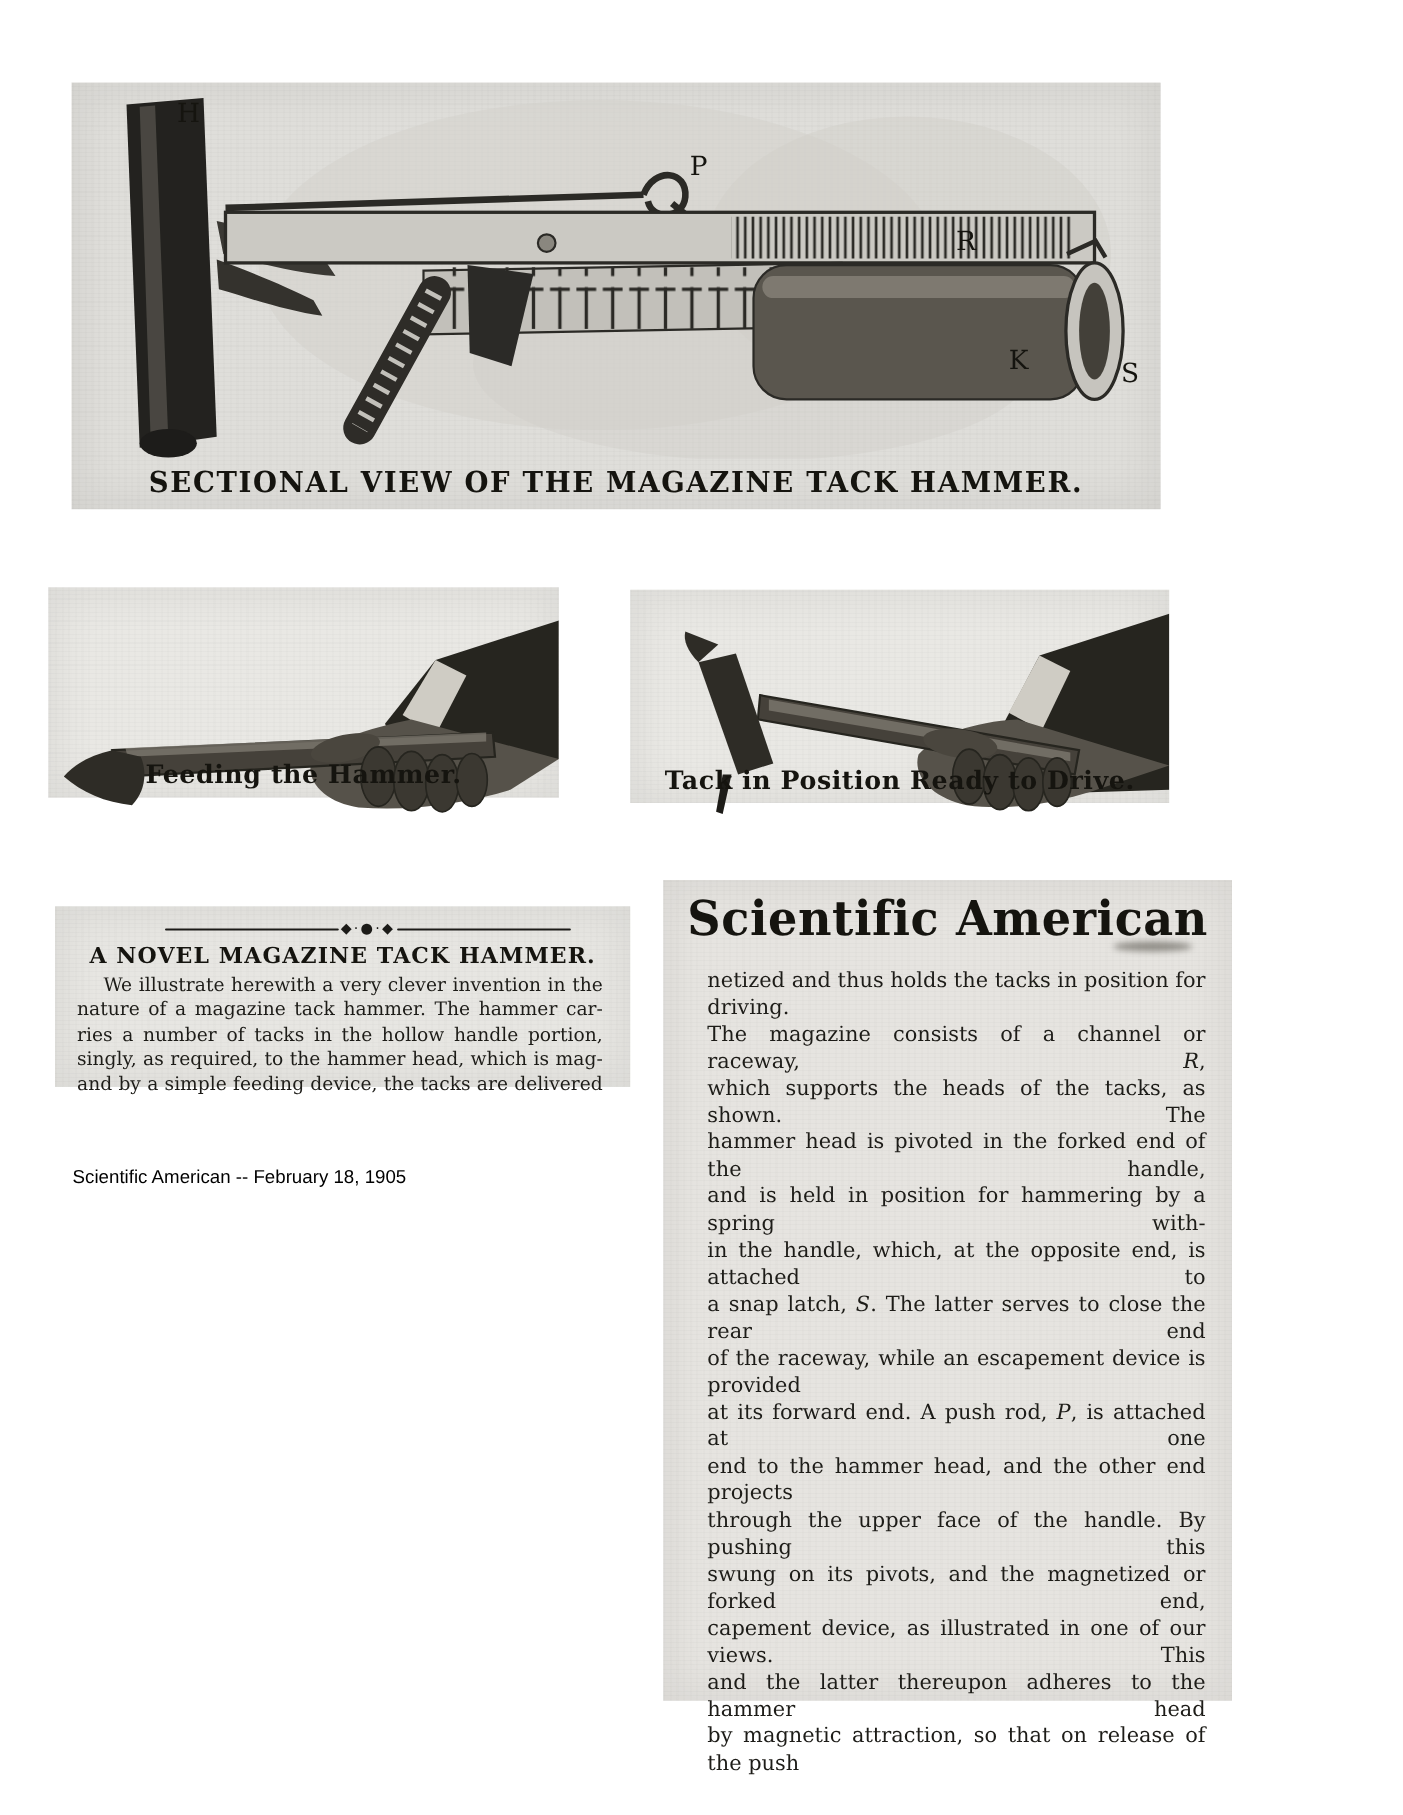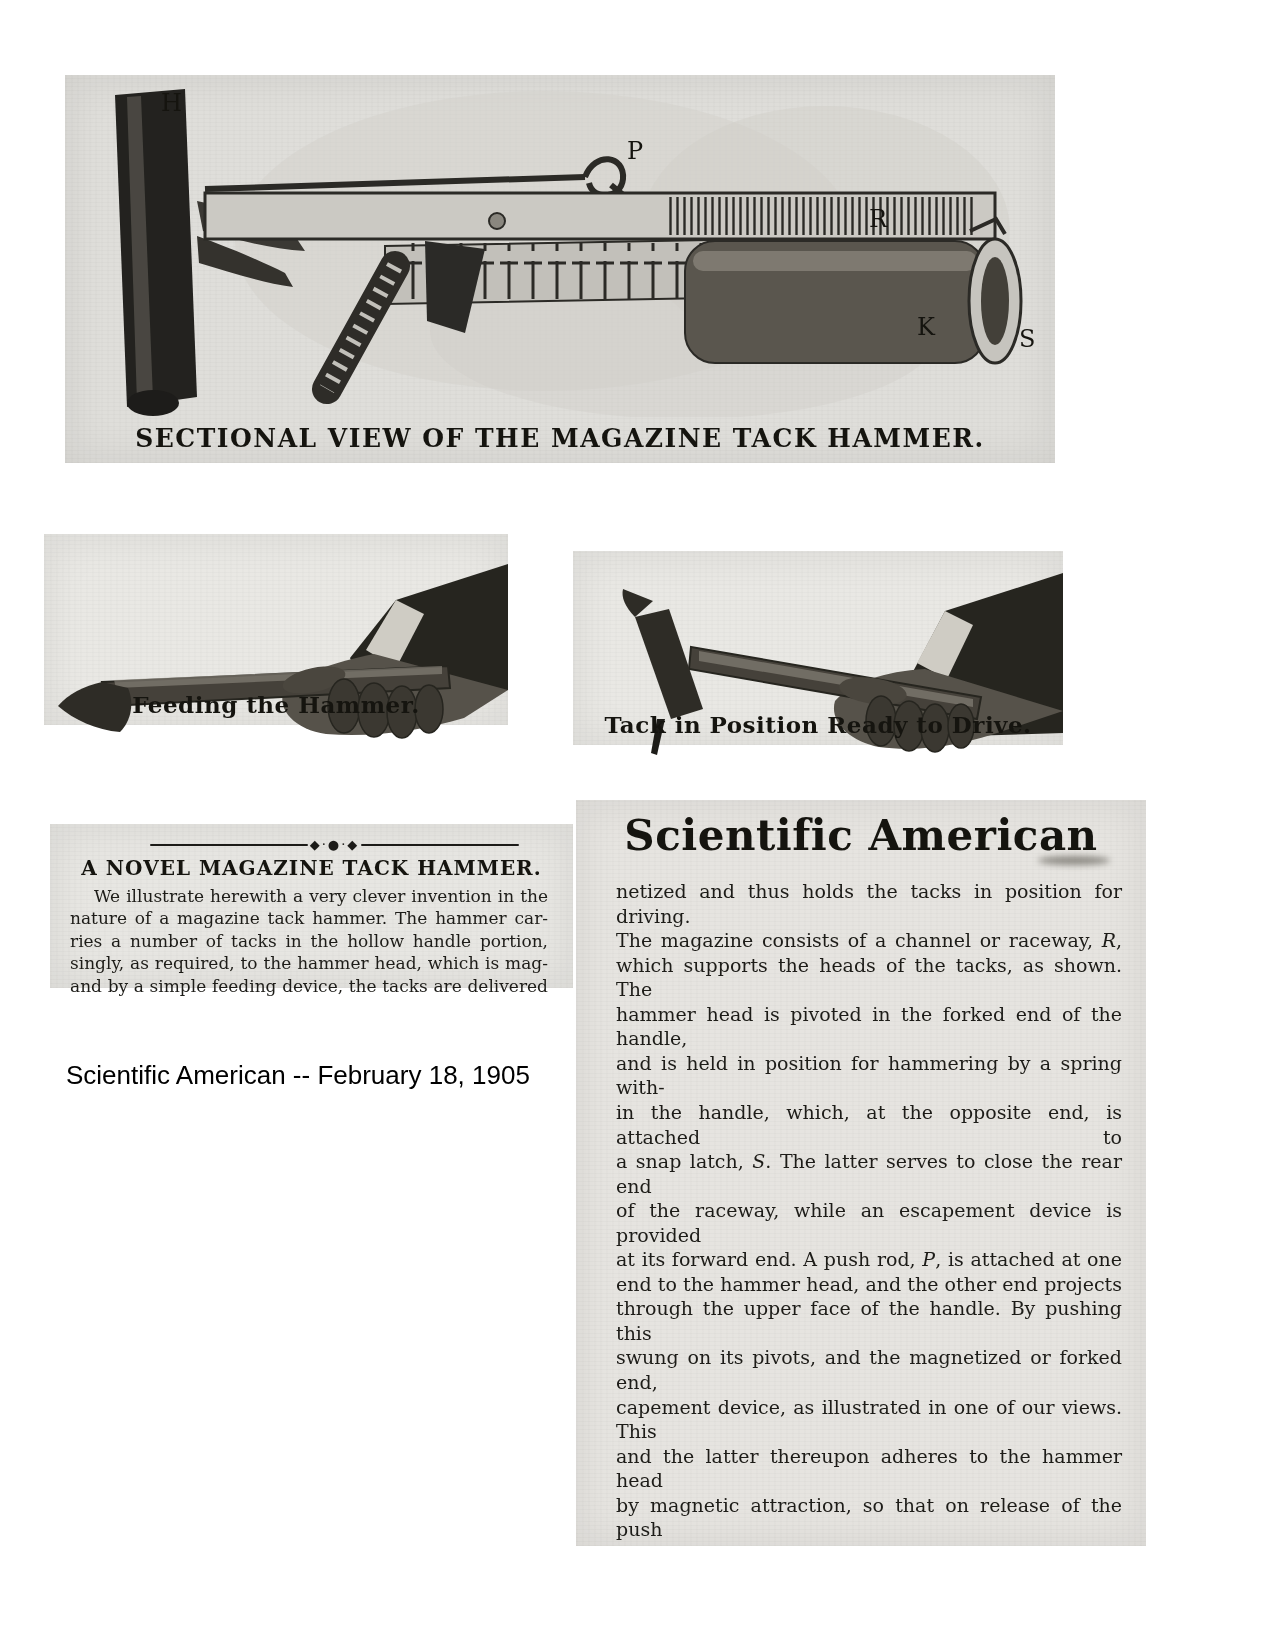--- a/index.html
+++ b/index.html
@@ -20,45 +20,45 @@
   
   .block-top { left:65px; top:75px; width:990px; height:388px; background-color:#dfdeda; }
   .block-top svg { position:absolute; left:0; top:6px; }
   .caption {
     position:absolute; left:0; right:0; text-align:center;
     font-weight:bold; color:#15140f; white-space:nowrap;
   }
   .caption-top { bottom:10px; font-size:25px; letter-spacing:1.5px; transform:scaleY(1.05); }
   
   .block-feed { left:44px;  top:534px; width:464px; height:191px; background-color:#e9e8e4; }
-  .block-tack { left:573px; top:536px; width:490px; height:194px; background-color:#e9e8e4;margin-top:15px; }
+  .block-tack { left:573px; top:536px; width:490px; height:194px; background-color:#e9e8e4; }
   .block-feed svg, .block-tack svg { position:absolute; left:0; top:0; }
   .caption-fig { bottom:7px; font-size:23px; letter-spacing:0.5px; }
   
   .block-article-left { left:50px; top:824px; width:523px; height:164px; background-color:#e7e6e2; }
   .divider { display:flex; align-items:center; color:#1c1b18; }
   .d-rule { flex:1; height:2px; background:#1c1b18; border-radius:1px; }
   .d-orn { font-size:13px; line-height:1; letter-spacing:2px; padding:0 2px; }
   .divider-left  { margin:14px 54px 0 100px; }
   .article-left-head {
     margin-top:5px; text-align:center; font-weight:bold;
     font-size:20px; letter-spacing:1px; color:#15140f;
   }
   .article-left-body { margin:5px 25px 0 20px; font-size:17px; }
   .tline { text-align:justify; text-align-last:justify; color:#1d1c18; }
   .article-left-body .tline { line-height:22.4px; }
   .article-left-body .tline:first-child { padding-left:24px; }
   
   .source-line {
     position:absolute; left:66px; top:1060px;
     font-family:"Liberation Sans", sans-serif;
-    font-size:26px; color:#000000; white-space:nowrap;
-  }
-  
-  .block-article-right { left:576px; top:800px; width:570px; height:746px; background-color:#e6e4e0; }
+    font-size:17px; color:#000000; white-space:nowrap;
+  }
+  
+  .block-article-right { left:603px; top:800px; width:517px; height:746px; background-color:#e6e4e0; }
   .article-right-head {
     margin-top:11px; text-align:center; font-weight:bold;
     font-size:42px; line-height:1.12; color:#15140f; transform:scaleY(1.04);
     letter-spacing:0.5px;
   }
   .smudge {
     position:absolute; right:36px; top:56px; width:72px; height:9px;
     background:#4a473f; border-radius:50%; filter:blur(3px); opacity:0.55;
   }
   .article-right-body { margin:21px 24px 0 40px; font-size:19px; }

